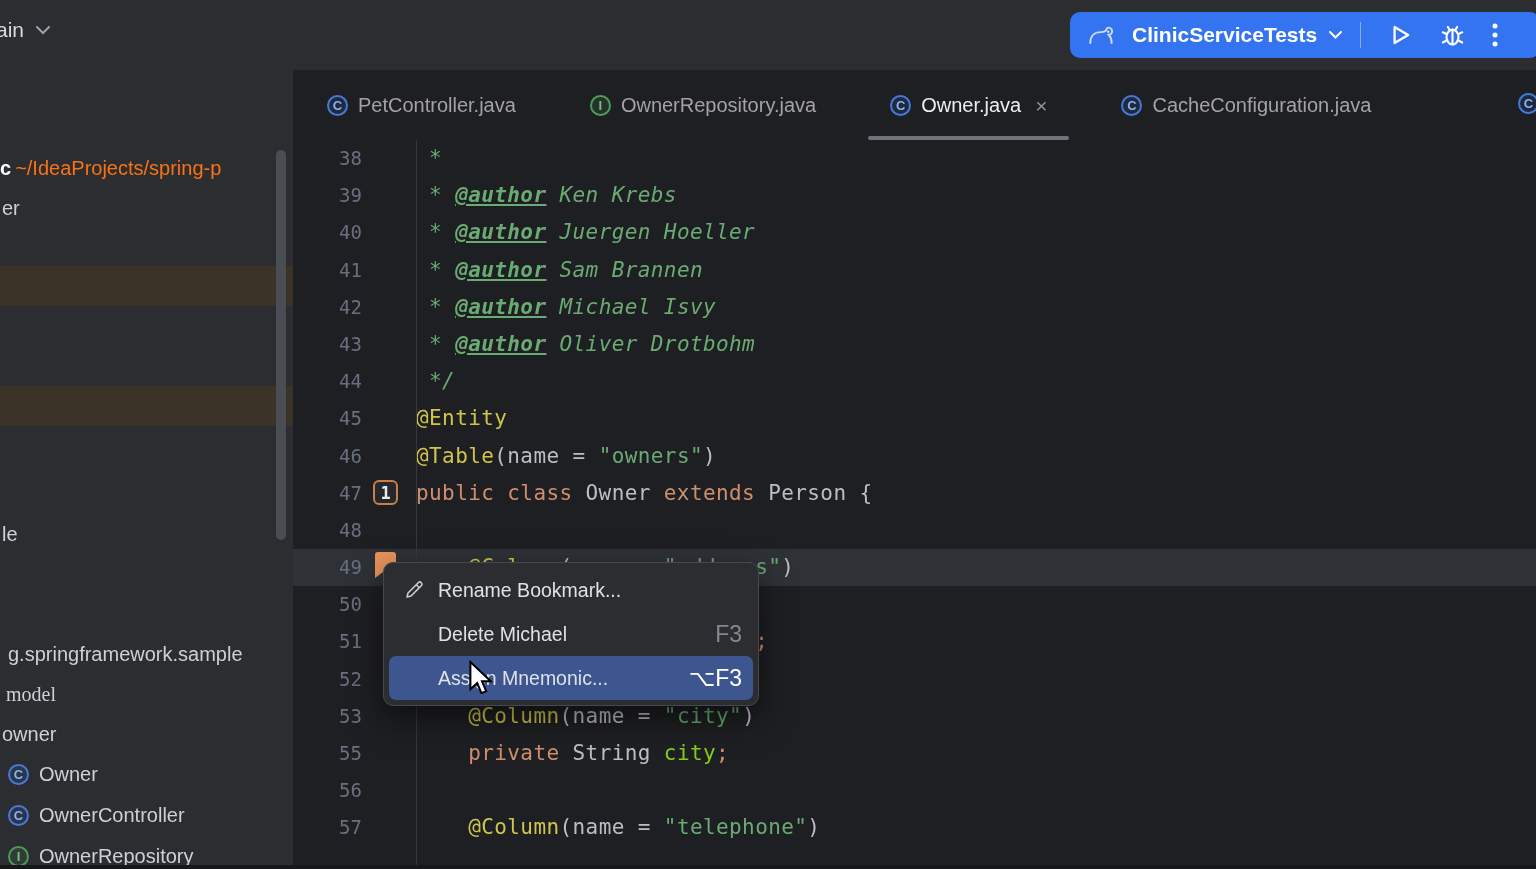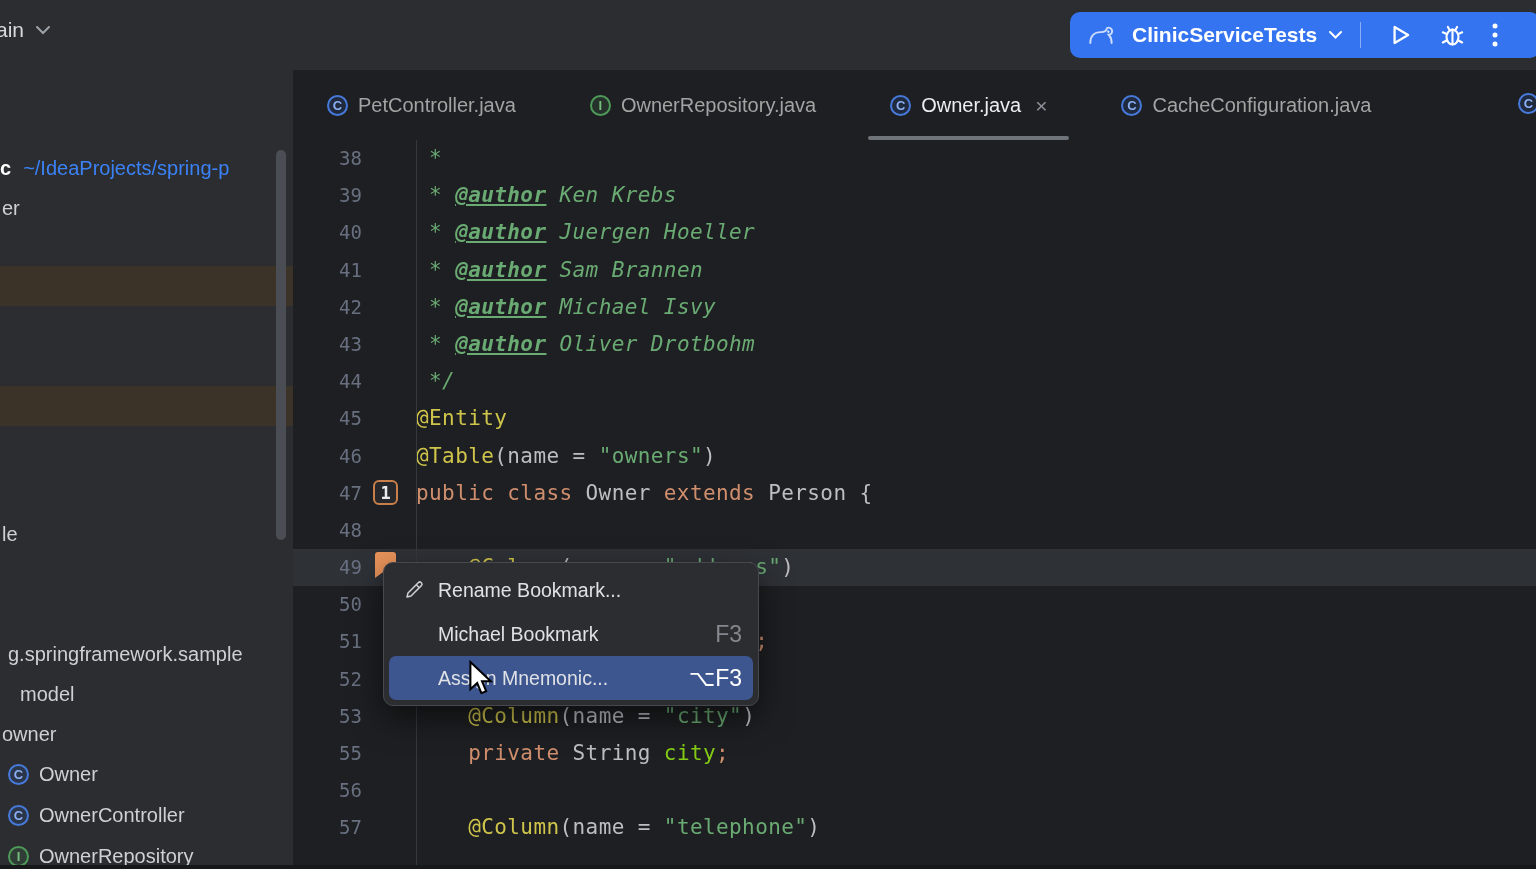--- a/index.html
+++ b/index.html
@@ -14,21 +14,21 @@
     border-radius:10px;display:flex;align-items:center;padding:0 14px 0 18px;color:#fff}
   #run-widget .cfg{display:flex;align-items:center;gap:12px}
   #run-widget .cfg-name{font-size:21px;font-weight:700;margin-left:2px;white-space:nowrap}
   .vdiv{width:1px;height:26px;background:rgba(255,255,255,.42);margin-left:18px}
   .hbtn{display:flex;align-items:center;justify-content:center;margin-left:26px}
 
   
   #sidebar{position:absolute;left:0;top:70px;width:293px;height:799px;background:#2B2D30;overflow:hidden}
   .tree-row{position:absolute;left:0;width:100%;height:36px;display:flex;align-items:center;
     color:#CED0D6;font-size:20px;white-space:nowrap}
-  .tree-row .pth{color:#3b82f6;margin-left:12px}
+  .tree-row .pth{color:#f97316;margin-left:4px}
   .tree-row .rootn{color:#FFFFFF;font-weight:700}
   .tree-hl{position:absolute;left:0;width:100%;background:#3C3328}
   #side-scroll{position:absolute;left:276px;top:80px;width:10px;height:390px;border-radius:5px;background:#4A4D53}
 
   
   .ticon{width:21px;height:21px;border-radius:50%;flex:none;display:flex;align-items:center;
     justify-content:center;font-size:13px;font-weight:700;line-height:1}
   .ticon.cls{border:2px solid #4679D9;color:#8CB0F4;background:rgba(53,116,240,.14)}
   .ticon.itf{border:2px solid #4E9A58;color:#76BE7D;background:rgba(87,161,94,.14)}
 
@@ -129,21 +129,21 @@
         <span>er</span>
       </div>
       <div class="tree-hl" style="top: 196px; height: 40px;"></div>
       <div class="tree-hl" style="top: 316px; height: 40px;"></div>
       <div class="tree-row" style="top: 446px; padding-left: 2px;">
         <span>le</span>
       </div>
       <div class="tree-row" style="top: 566px; padding-left: 8px;">
         <span>g.springframework.sample</span>
       </div>
-      <div class="tree-row" style="top: 606px; padding-left: 20px;">
+      <div class="tree-row" style="top: 606px; padding-left: 6px; font-family: Liberation Serif, serif;">
         <span>model</span>
       </div>
       <div class="tree-row" style="top: 646px; padding-left: 2px;">
         <span>owner</span>
       </div>
       <div class="tree-row" style="top: 686px; padding-left: 8px; gap: 10px;">
         <span class="ticon cls">C</span>
         <span>Owner</span>
       </div>
       <div class="tree-row" style="top: 727px; padding-left: 8px; gap: 10px;">
@@ -213,21 +213,21 @@
         <span class="mic">
           <svg width="20" height="20" viewBox="0 0 20 20">
             <path d="M3 17l1-4L14.5 2.5a1.8 1.8 0 0 1 2.5 0l.5.5a1.8 1.8 0 0 1 0 2.5L7 16l-4 1z" fill="none" stroke="#CED0D6" stroke-width="1.5" stroke-linejoin="round"></path>
             <path d="M12.3 4.7l3 3" stroke="#CED0D6" stroke-width="1.5"></path>
           </svg>
         </span>
         <span>Rename Bookmark...</span>
       </div>
       <div class="mi">
         <span class="mic"></span>
-        <span>Michael Bookmark</span>
+        <span>Delete Michael</span>
         <span class="sc">F3</span>
       </div>
       <div class="mi sel">
         <span class="mic"></span>
         <span>Assign Mnemonic...</span>
         <span class="sc">⌥F3</span>
       </div>
     </div>
 
   <div id="cursor">

